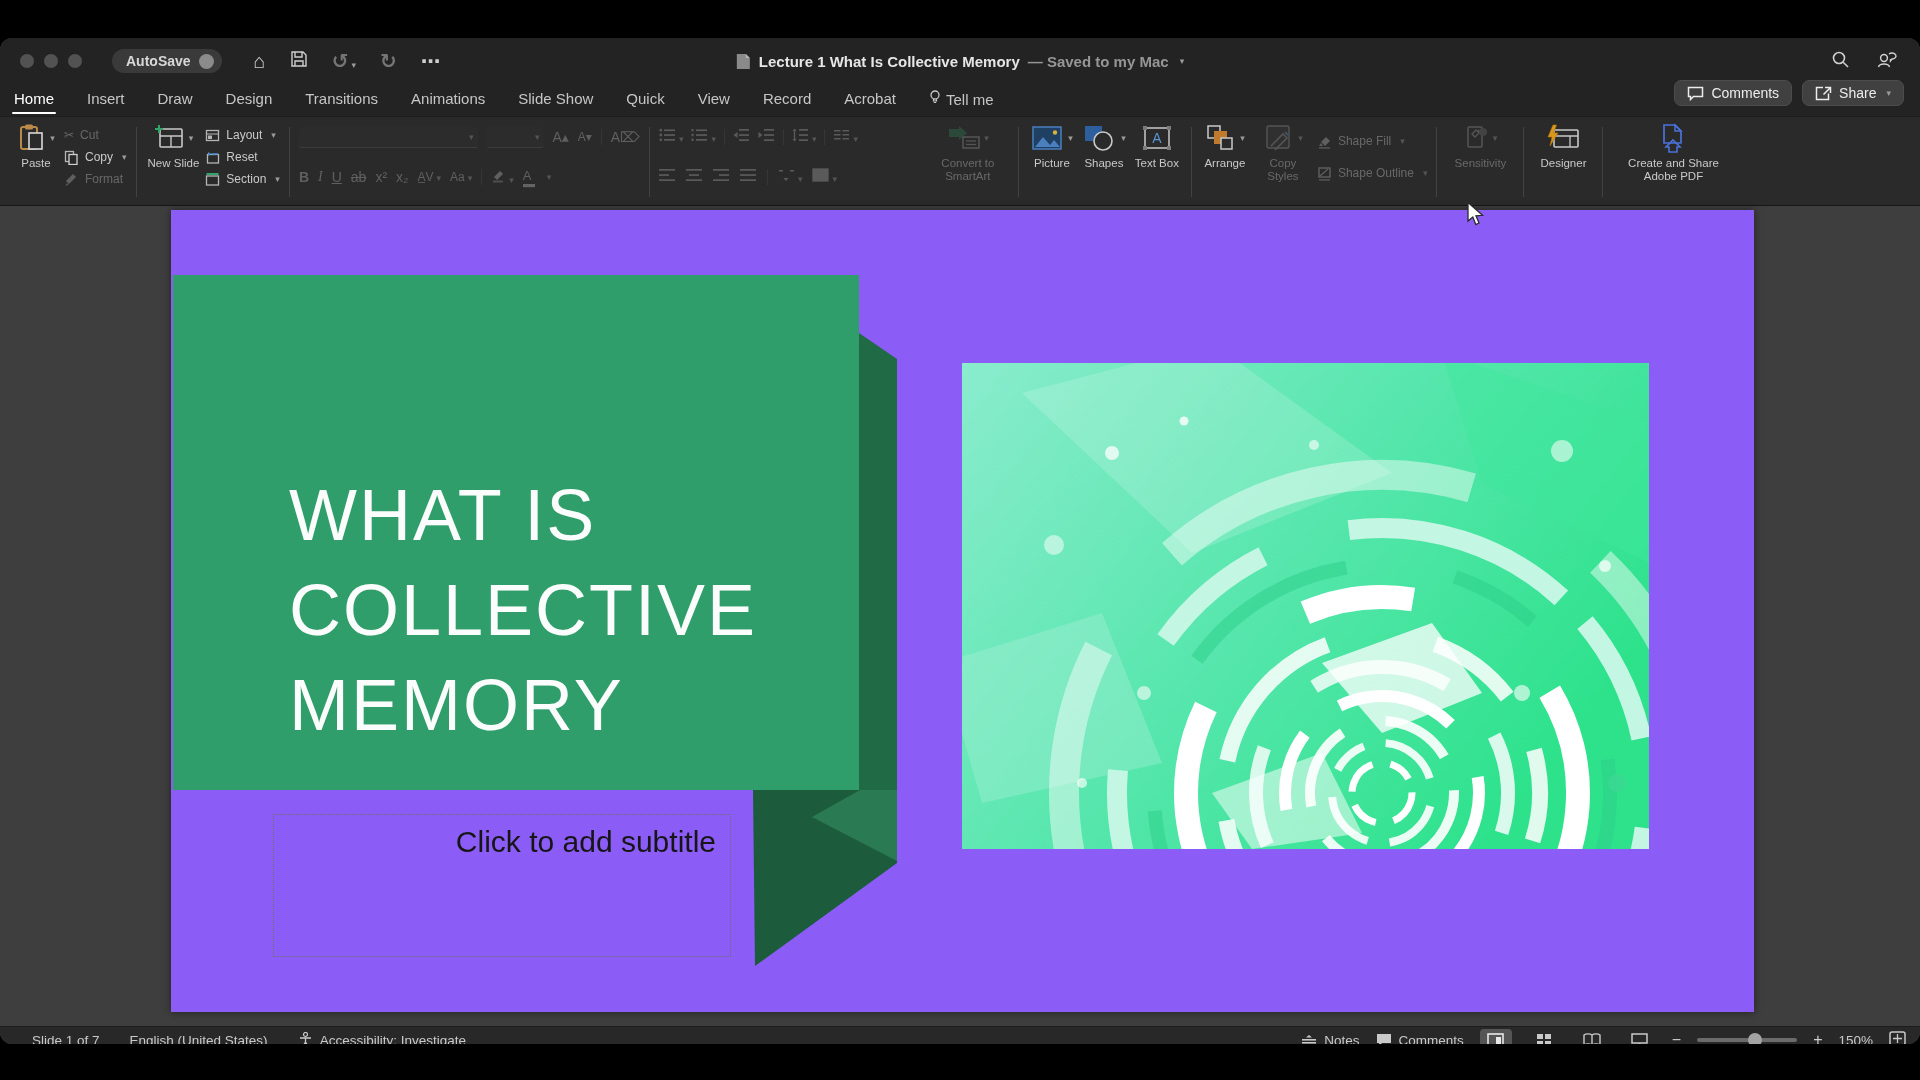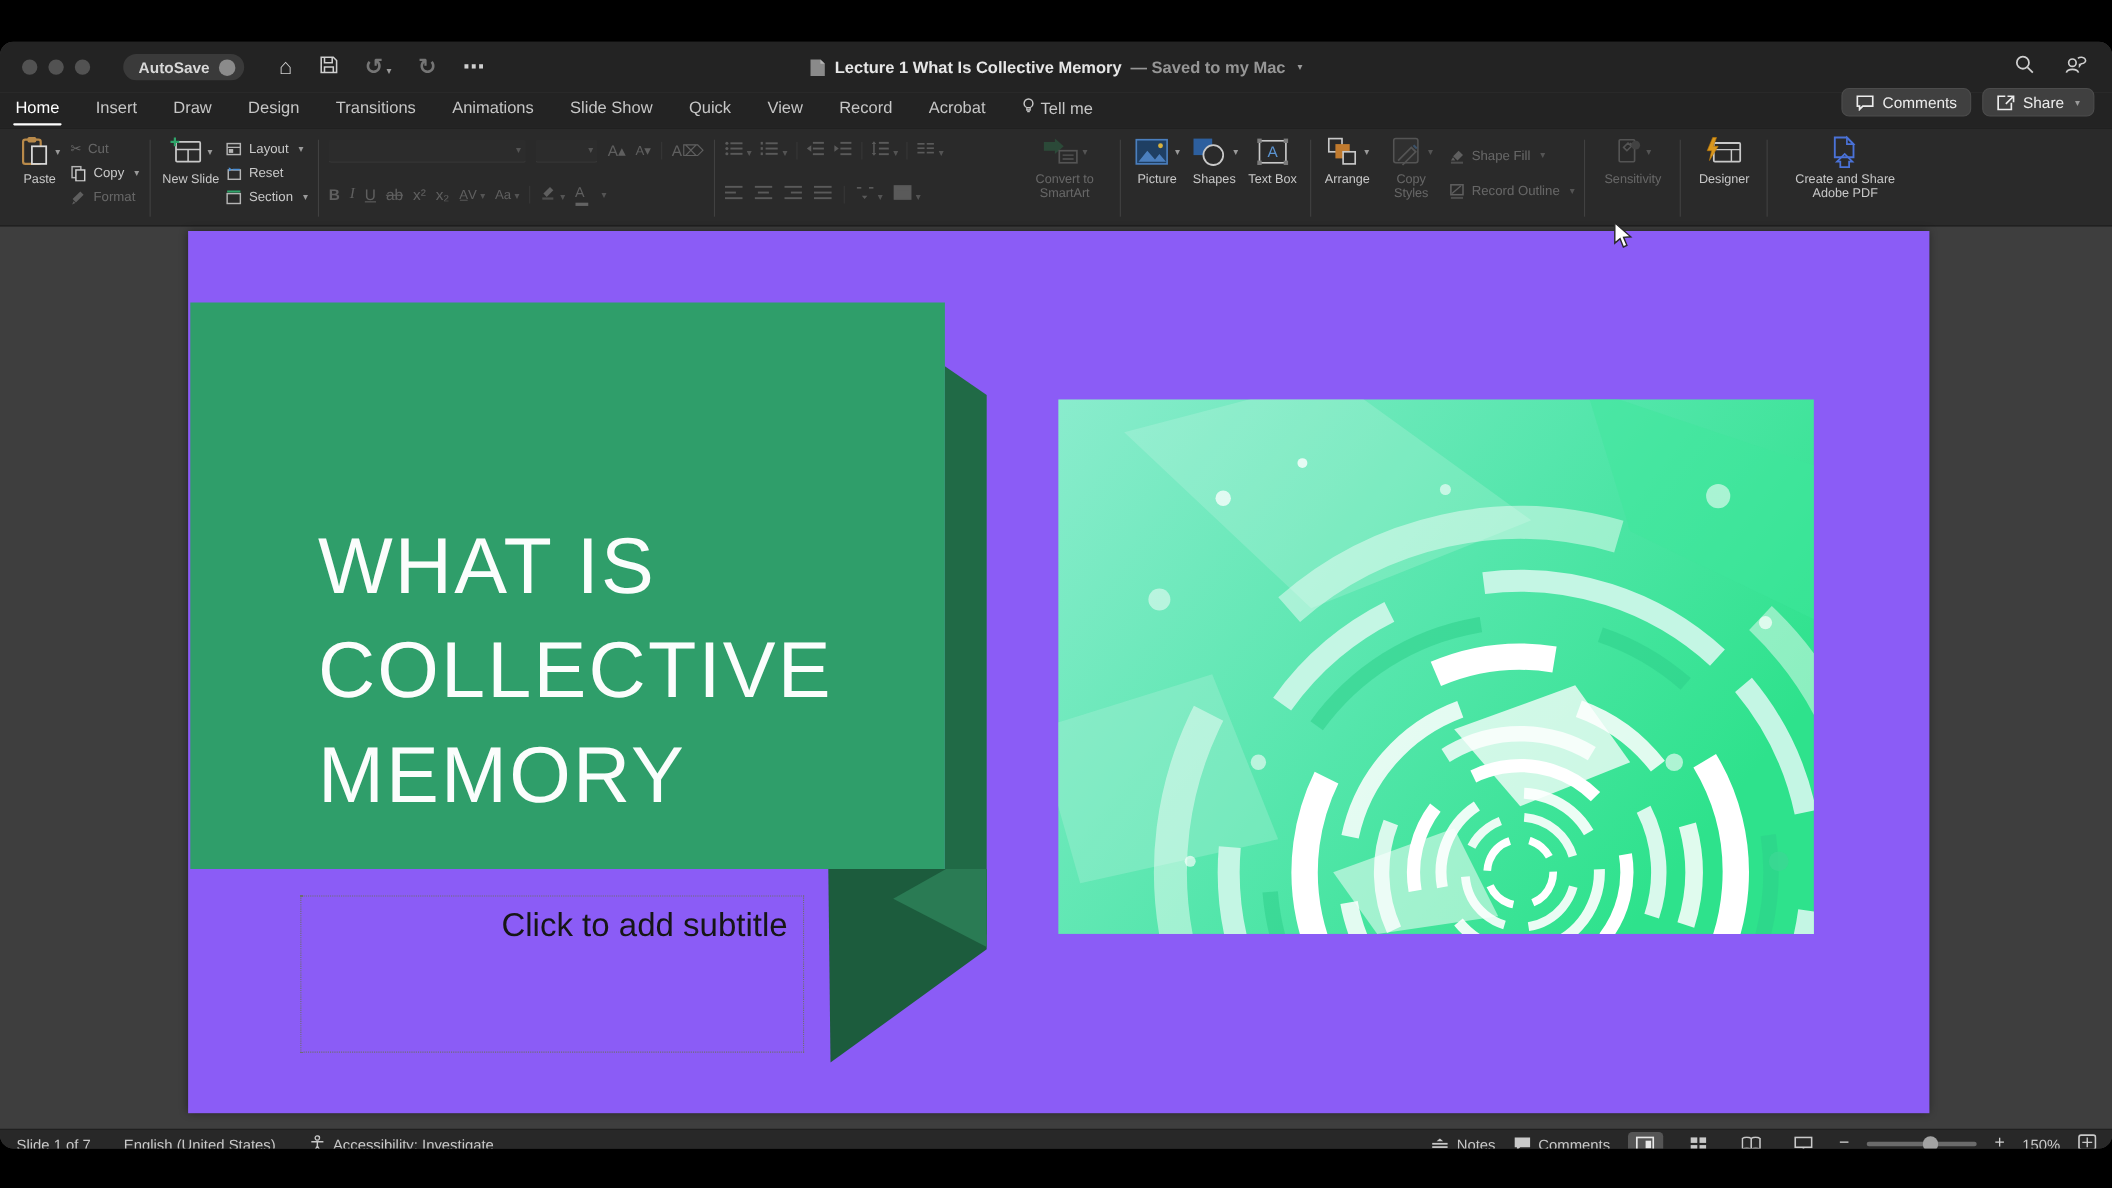--- a/index.html
+++ b/index.html
@@ -64,21 +64,21 @@
   .banner-svg{position:absolute;left:0;top:0;}
   .slide-title{position:absolute;left:118px;top:258px;width:560px;font-size:72px;line-height:95px;
     font-weight:300;color:#fbfdfc;letter-spacing:2px;}
   .subtitle-box{position:absolute;left:102px;top:604px;width:458px;height:143px;box-sizing:border-box;
     border:1.5px dotted #6e6e6e;padding:10px 14px;text-align:right;}
   .subtitle-box span{font-size:30px;color:#161616;}
   .artwork{position:absolute;left:791px;top:153px;width:687px;height:486px;}
   
   .statusbar{height:26px;background:#282828;border-top:1px solid #1c1c1c;display:flex;
     align-items:center;color:#c9c9c9;font-size:13.5px;padding:0 14px;}
-  .sb-left{display:flex;align-items:center;gap:30px;margin-left:1px;}
+  .sb-left{display:flex;align-items:center;gap:30px;margin-left:18px;}
   .sb-item{display:flex;align-items:center;gap:7px;}
   .sb-right{margin-left:auto;display:flex;align-items:center;gap:16px;}
   .viewbtn{width:32px;height:22px;display:flex;align-items:center;justify-content:center;border-radius:4px;}
   .viewbtn.active{background:#555555;}
   .zoomtrack{width:100px;height:4px;background:#6b6b6b;border-radius:2px;position:relative;}
   .zoomthumb{position:absolute;left:58%;top:50%;transform:translate(-50%,-50%);width:14px;height:14px;
     border-radius:50%;background:#a3a3a3;}
   .zsign{font-size:16px;color:#cfcfcf;}
 </style>
 </head>
@@ -454,21 +454,21 @@
             </svg>
           <span>Shape Fill</span>
           <span class="chev">▾</span>
         </div>
         <div class="sbtn">
           <svg class="si" viewBox="0 0 15 15">
               <rect x="2" y="2" width="11" height="9" fill="none" stroke="#b5b5b5" stroke-width="1.4"></rect>
               <path d="M3 10 l8-7" stroke="#b5b5b5" stroke-width="1.2"></path>
               <rect x="2" y="13" width="11" height="1.8" fill="#8a8a8a"></rect>
             </svg>
-          <span>Record Outline</span>
+          <span>Shape Outline</span>
           <span class="chev">▾</span>
         </div>
       </div>
     </div>
     <div class="rdiv"></div>
 
     <div class="rgroup">
       <div class="bigbtn dis" style="width:64px;">
         <span class="ic">
             <svg width="26" height="28" viewBox="0 0 26 28">

